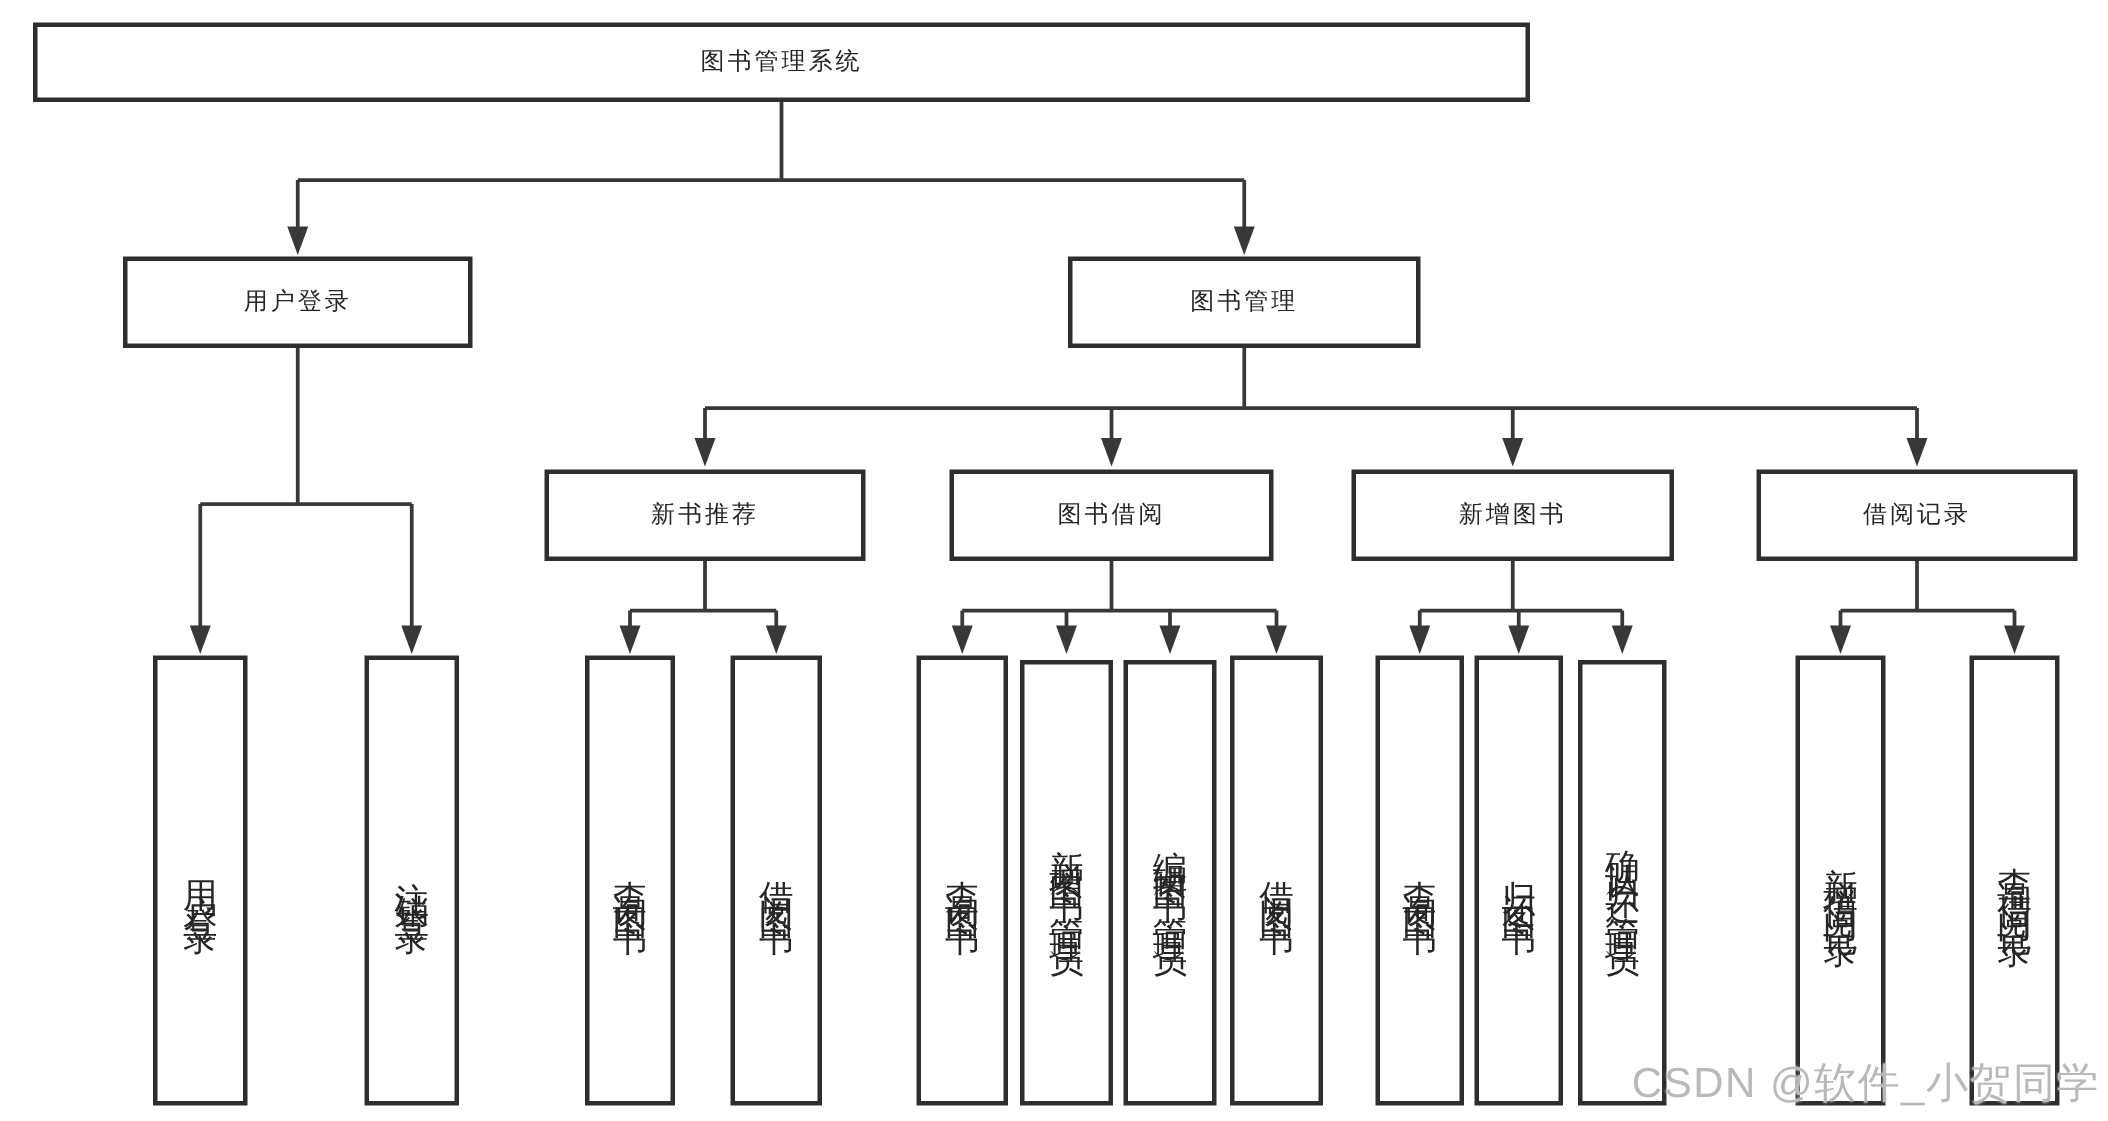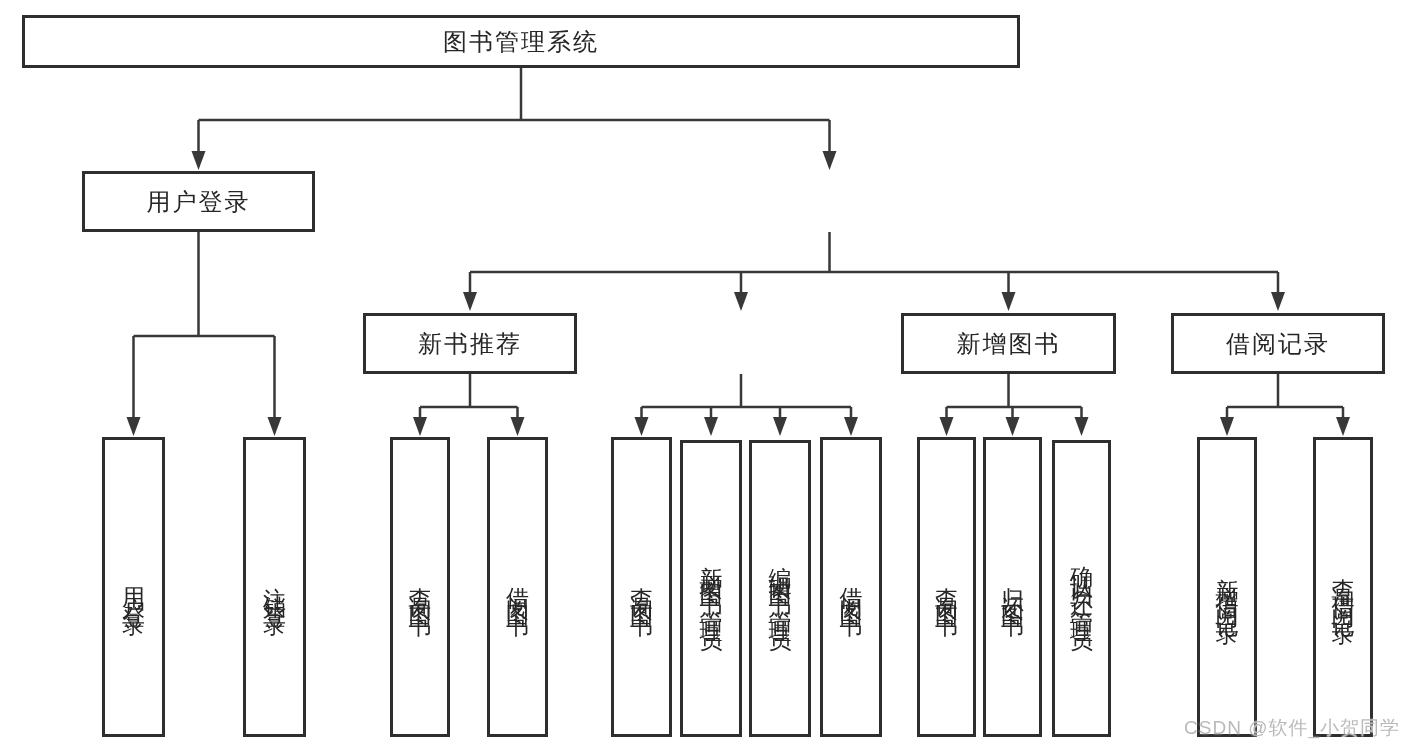--- a/index.html
+++ b/index.html
@@ -22,36 +22,36 @@
     box-sizing: border-box;
     background: #ffffff;
     border: 3px solid #2e2e2e;
     display: flex;
     align-items: center;
     justify-content: center;
     color: #262626;
     text-align: center;
   }
   .h-label {
-    font-size: 24px;
+    font-size: 16px;
     letter-spacing: 2px;
     white-space: nowrap;
   }
   .v-label {
     writing-mode: vertical-rl;
     text-orientation: mixed;
     font-size: 23px;
     letter-spacing: 9px;
     line-height: 1;
   }
   .watermark {
     position: absolute;
     right: 5px;
     bottom: 6px;
-    font-size: 19px;
+    font-size: 28px;
     letter-spacing: 1px;
     color: #b9b9b9;
     white-space: nowrap;
     text-shadow: 0 0 2px #ffffff;
   }
 </style>
 </head>
 <body>
 
 <div id="stage">
@@ -99,23 +99,29 @@
     </g>
   </svg>
 
   <div class="box" style="left:22px; top:15px; width:998px; height:53px;">
     <span class="h-label">图书管理系统</span>
   </div>
 
   <div class="box" style="left:82px; top:171px; width:233px; height:61px;">
     <span class="h-label">用户登录</span>
   </div>
+  <div class="box" style="left:712px; top:171px; width:235px; height:61px;">
+    <span class="h-label">图书管理</span>
+  </div>
 
   <div class="box" style="left:363px; top:313px; width:214px; height:61px;text-align:center;">
     <span class="h-label">新书推荐</span>
+  </div>
+  <div class="box" style="left:633px; top:313px; width:216px; height:61px;">
+    <span class="h-label">图书借阅</span>
   </div>
   <div class="box" style="left:901px; top:313px; width:215px; height:61px;">
     <span class="h-label">新增图书</span>
   </div>
   <div class="box" style="left:1171px; top:313px; width:214px; height:61px;">
     <span class="h-label">借阅记录</span>
   </div>
 
   <div class="box" style="left:102px; top:437px; width:63px; height:300px;">
     <span class="v-label">用户登录</span>

